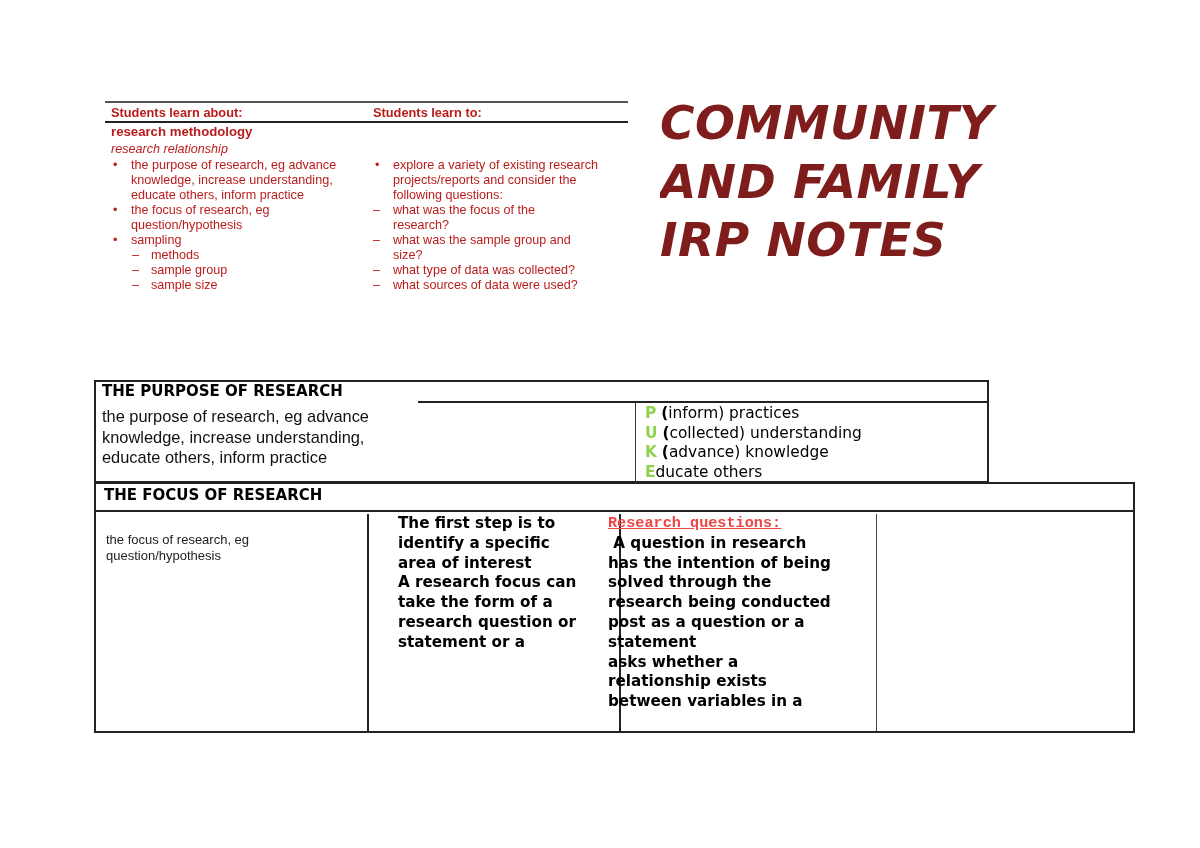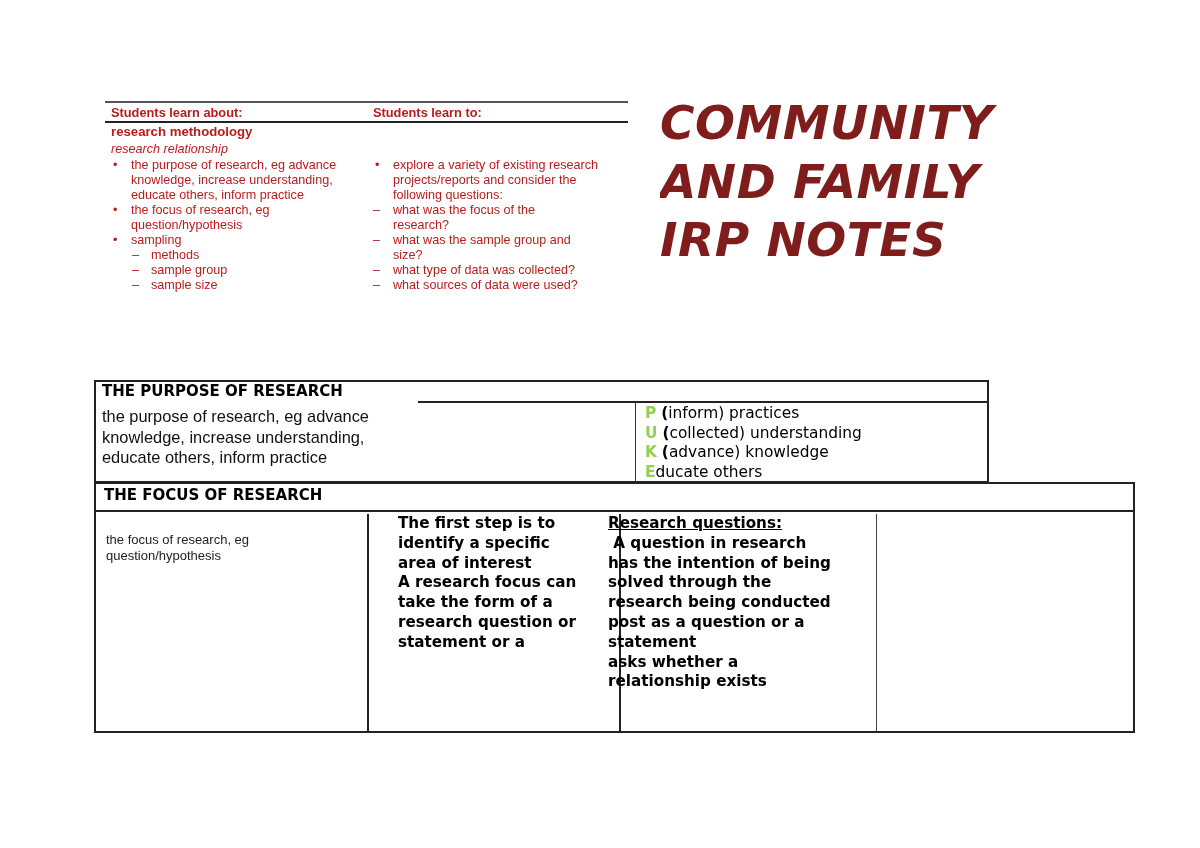--- a/index.html
+++ b/index.html
@@ -162,23 +162,24 @@
     .focus-table .c3 {
       left: 504px; width: 277px; border-right: 1.5px solid #444;
       font-weight: bold; font-size: 15.2px; line-height: 19.8px;
       padding: 0 0 0 8px;
       overflow: hidden;
     }
     .focus-table .c4 {
       left: 781px; right: 0;
     }
     .focus-table .rq-label {
-      color: #000000;
+      color: #ef4444;
       text-decoration: underline;
       font-weight: bold;
+      font-family: Liberation Mono, monospace;
     }
     .line { white-space: nowrap; display: block; }
   </style>
 </head>
 <body>
 
 <div class="syllabus">
   <div class="rule-top"></div>
   <div class="col-head left">Students learn about:</div>
   <div class="col-head right">Students learn to:</div>
@@ -296,16 +297,17 @@
   <div class="cell c3">
     <span class="line rq-label">Research questions:</span>
     <span class="line" style="white-space:pre"> A question in research</span>
     <span class="line">has the intention of being</span>
     <span class="line">solved through the</span>
     <span class="line">research being conducted</span>
     <span class="line">post as a question or a</span>
     <span class="line">statement</span>
     <span class="line">asks whether a</span>
     <span class="line">relationship exists</span>
+    <span class="line">between variables in a</span>
   </div>
 
   <div class="cell c4"></div>
 </div>
 
 </body></html>

